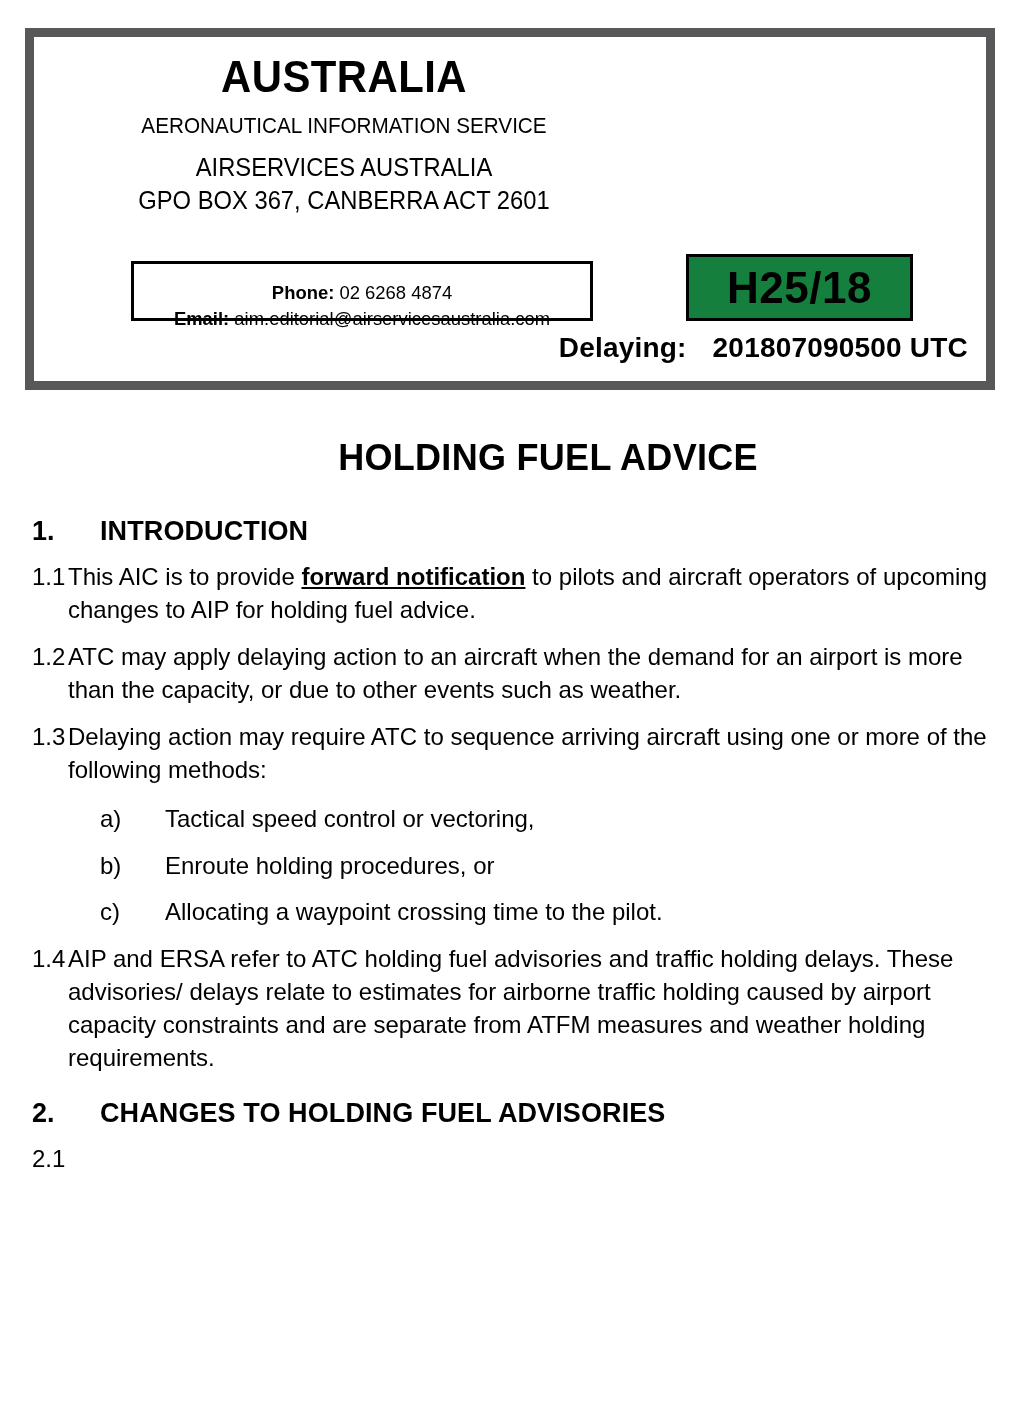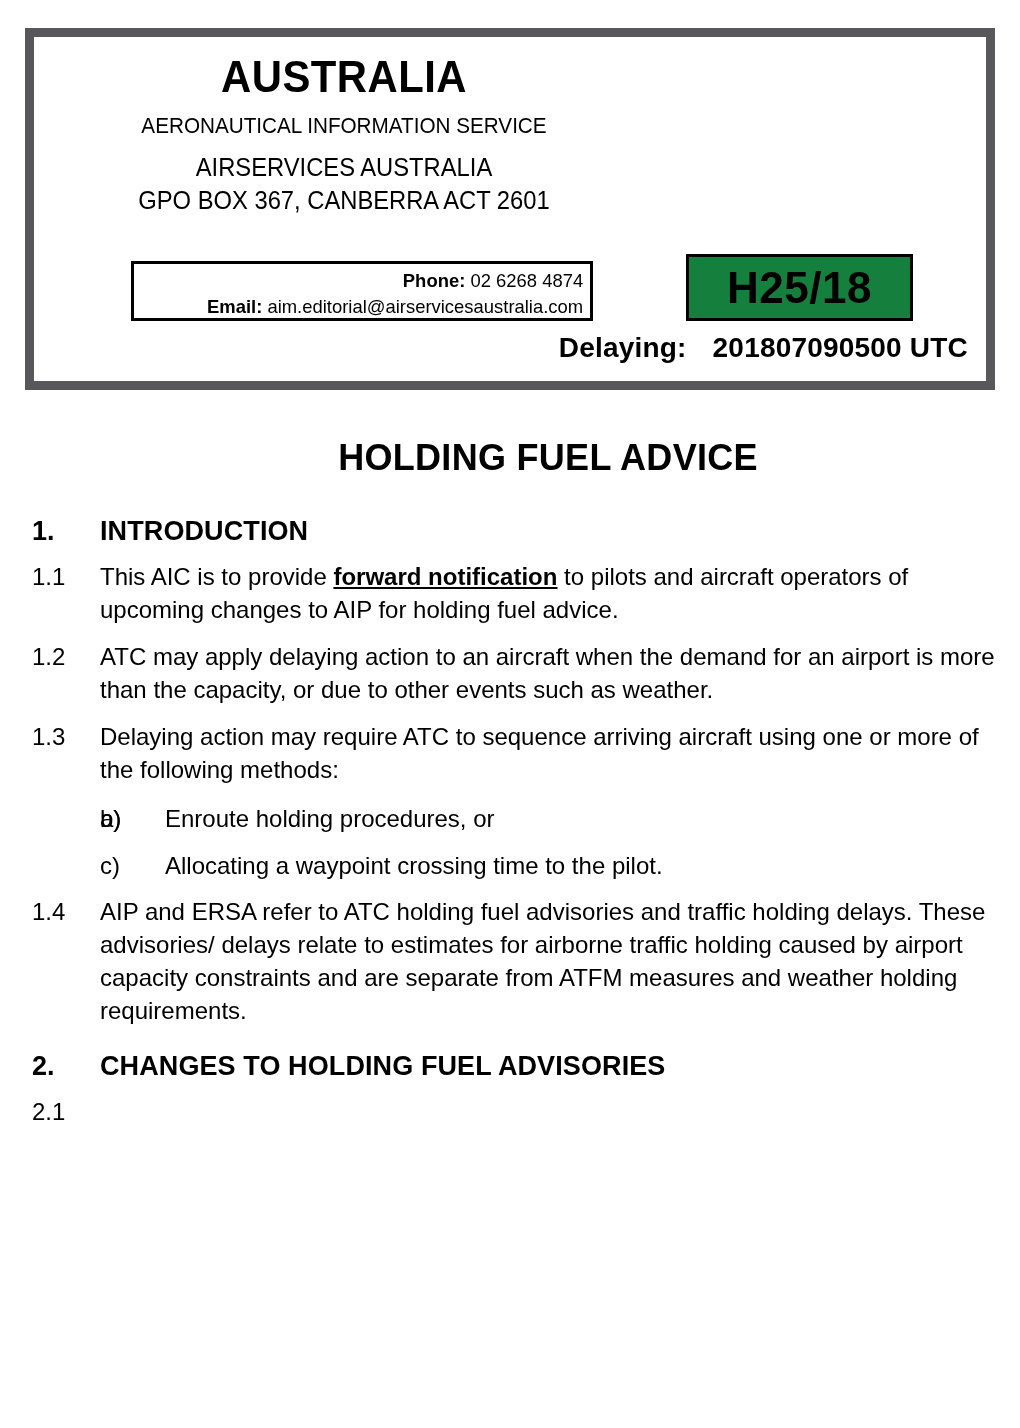--- a/index.html
+++ b/index.html
@@ -80,22 +80,22 @@
   
   .contact-box {
     position: absolute;
     left: 97px;
     top: 224px;
     width: 462px;
     height: 60px;
     box-sizing: border-box;
     border: 3px solid #000000;
     background: #ffffff;
-    text-align: right;
-    padding-top: 4px;
+    text-align: center;
+    padding-top: 16px;
   }
   .contact-line {
     font-size: 19px;
     line-height: 1.35;
     white-space: nowrap;
     transform: scaleX(0.97);
     transform-origin: 50% 50%;
   }
   .contact-line b { font-weight: bold; }
 
@@ -181,21 +181,21 @@
   }
   .section-heading .num {
     position: absolute;
     left: 32px;
     top: 0;
     font-weight: bold;
   }
 
   .para {
     position: relative;
-    padding-left: 100px;
+    padding-left: 68px;
     padding-right: 22px;
     margin: 0 0 14px 0;
     font-size: 24px;
     line-height: 1.37;
     text-align: left;
   }
   .para .num {
     position: absolute;
     left: 32px;
     top: 0;
@@ -278,21 +278,21 @@
   <div class="para">
     <span class="num">1.2</span><span>ATC may apply delaying action to an aircraft when the demand for an airport is more than the capacity, or due to other events such as weather.</span>
   </div>
 
   <div class="para tight">
     <span class="num">1.3</span><span>Delaying action may require ATC to sequence arriving aircraft using one or more of the following methods:</span>
   </div>
 
   <div class="list">
     <div class="list-item">
-      <span class="marker">a)</span>
+      <span class="marker">a)</span><span>Tactical speed control or vectoring,</span>
     </div>
     <div class="list-item">
       <span class="marker">b)</span><span>Enroute holding procedures, or</span>
     </div>
     <div class="list-item">
       <span class="marker">c)</span><span>Allocating a waypoint crossing time to the pilot.</span>
     </div>
   </div>
 
   <div class="para">

